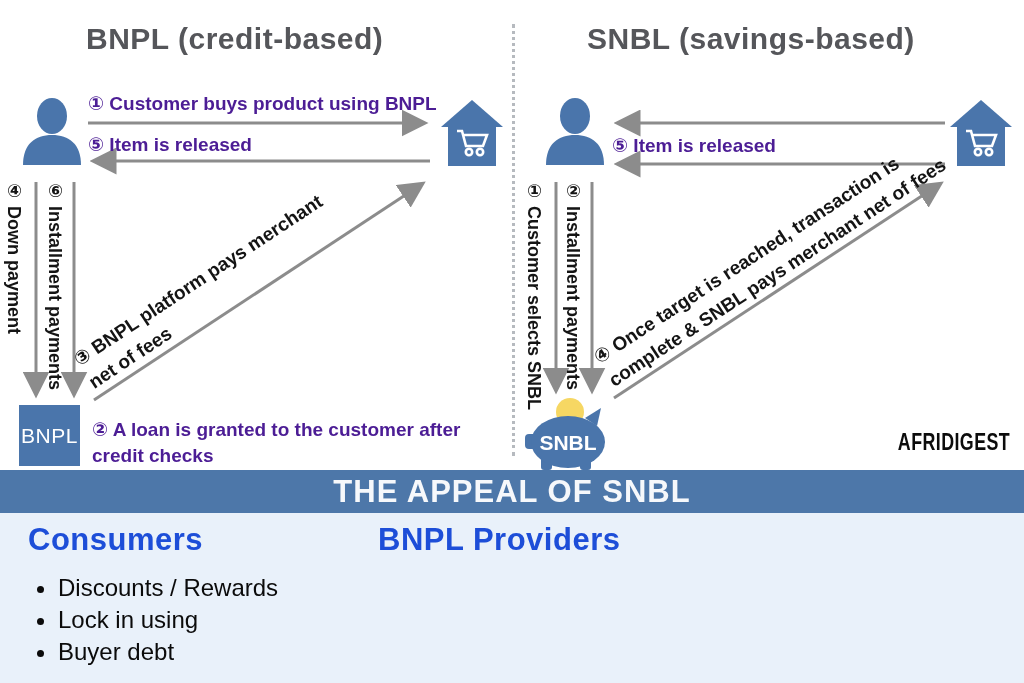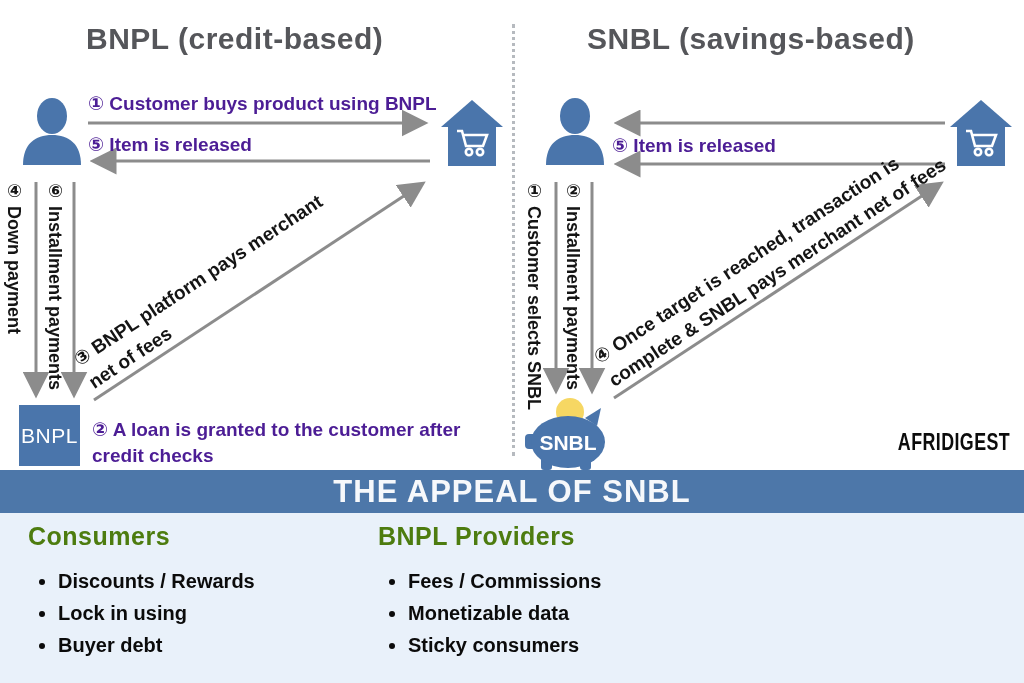--- a/index.html
+++ b/index.html
@@ -37,25 +37,25 @@
   .banner{
     left:0;top:470px;width:1024px;height:43px;background:#4d77a9;
     display:flex;align-items:center;justify-content:center;
   }
   .banner-title{
     color:#f6f8fb;font-size:31px;font-weight:800;letter-spacing:1px;white-space:nowrap;
   }
   
   .appeal-bg{left:0;top:513px;width:1024px;height:170px;background:#e9f1fa;}
   .appeal-col .col-header{
-    font-size:25px;font-weight:800;color:#4d7c0f;letter-spacing:.5px;white-space:nowrap;
+    font-size:31px;font-weight:800;color:#1d4ed8;letter-spacing:.5px;white-space:nowrap;
   }
   .appeal-col ul{margin:14px 0 0 0;padding:0 0 0 30px;}
   .appeal-col li{
-    font-size:20px;font-weight:700;color:#0b0b0b;line-height:32px;white-space:nowrap;
+    font-size:24px;font-weight:400;color:#0b0b0b;line-height:32px;white-space:nowrap;
   }
   svg{display:block;}
 </style>
 </head>
 <body>
 
 <div id="stage">
 
   <svg class="abs" style="left:0;top:0" width="1024" height="470" viewBox="0 0 1024 470">
     <defs>
@@ -152,21 +152,16 @@
     <div class="col-header">Consumers</div>
     <ul>
       <li>Discounts / Rewards</li>
       <li>Lock in using</li>
       <li>Buyer debt</li>
     </ul>
   </div>
 
   <div class="abs appeal-col" style="left:378px;top:522px">
     <div class="col-header">BNPL Providers</div>
-    <ul>
-      <li>Fees / Commissions</li>
-      <li>Monetizable data</li>
-      <li>Sticky consumers</li>
-    </ul>
   </div>
 
 
 </div>
 
 </body></html>

